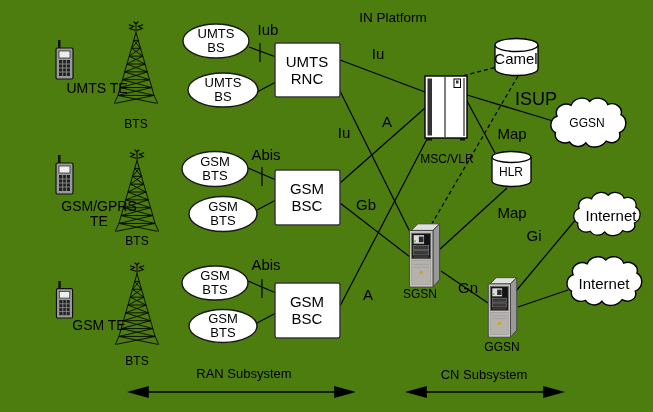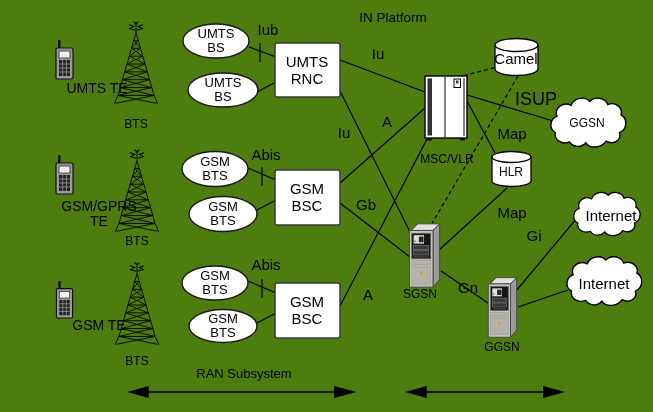--- a/index.html
+++ b/index.html
@@ -232,14 +232,15 @@
 <div class="lbl iface" style="left:266px;top:155px">Abis</div>
 <div class="lbl iface" style="left:266px;top:265px">Abis</div>
 <div class="lbl iface" style="left:366px;top:205px">Gb</div>
 <div class="lbl fs17" style="left:536px;top:100px">ISUP</div>
 <div class="lbl iface" style="left:512px;top:134px">Map</div>
 <div class="lbl iface" style="left:512px;top:213px">Map</div>
 <div class="lbl iface" style="left:468px;top:288px">Gn</div>
 <div class="lbl iface" style="left:534px;top:236px">Gi</div>
 
 <div class="lbl fs15" style="left:244px;top:374px">RAN Subsystem</div>
+<div class="lbl fs15" style="left:484px;top:375px">CN Subsystem</div>
 
 </div>
 
 </body></html>

